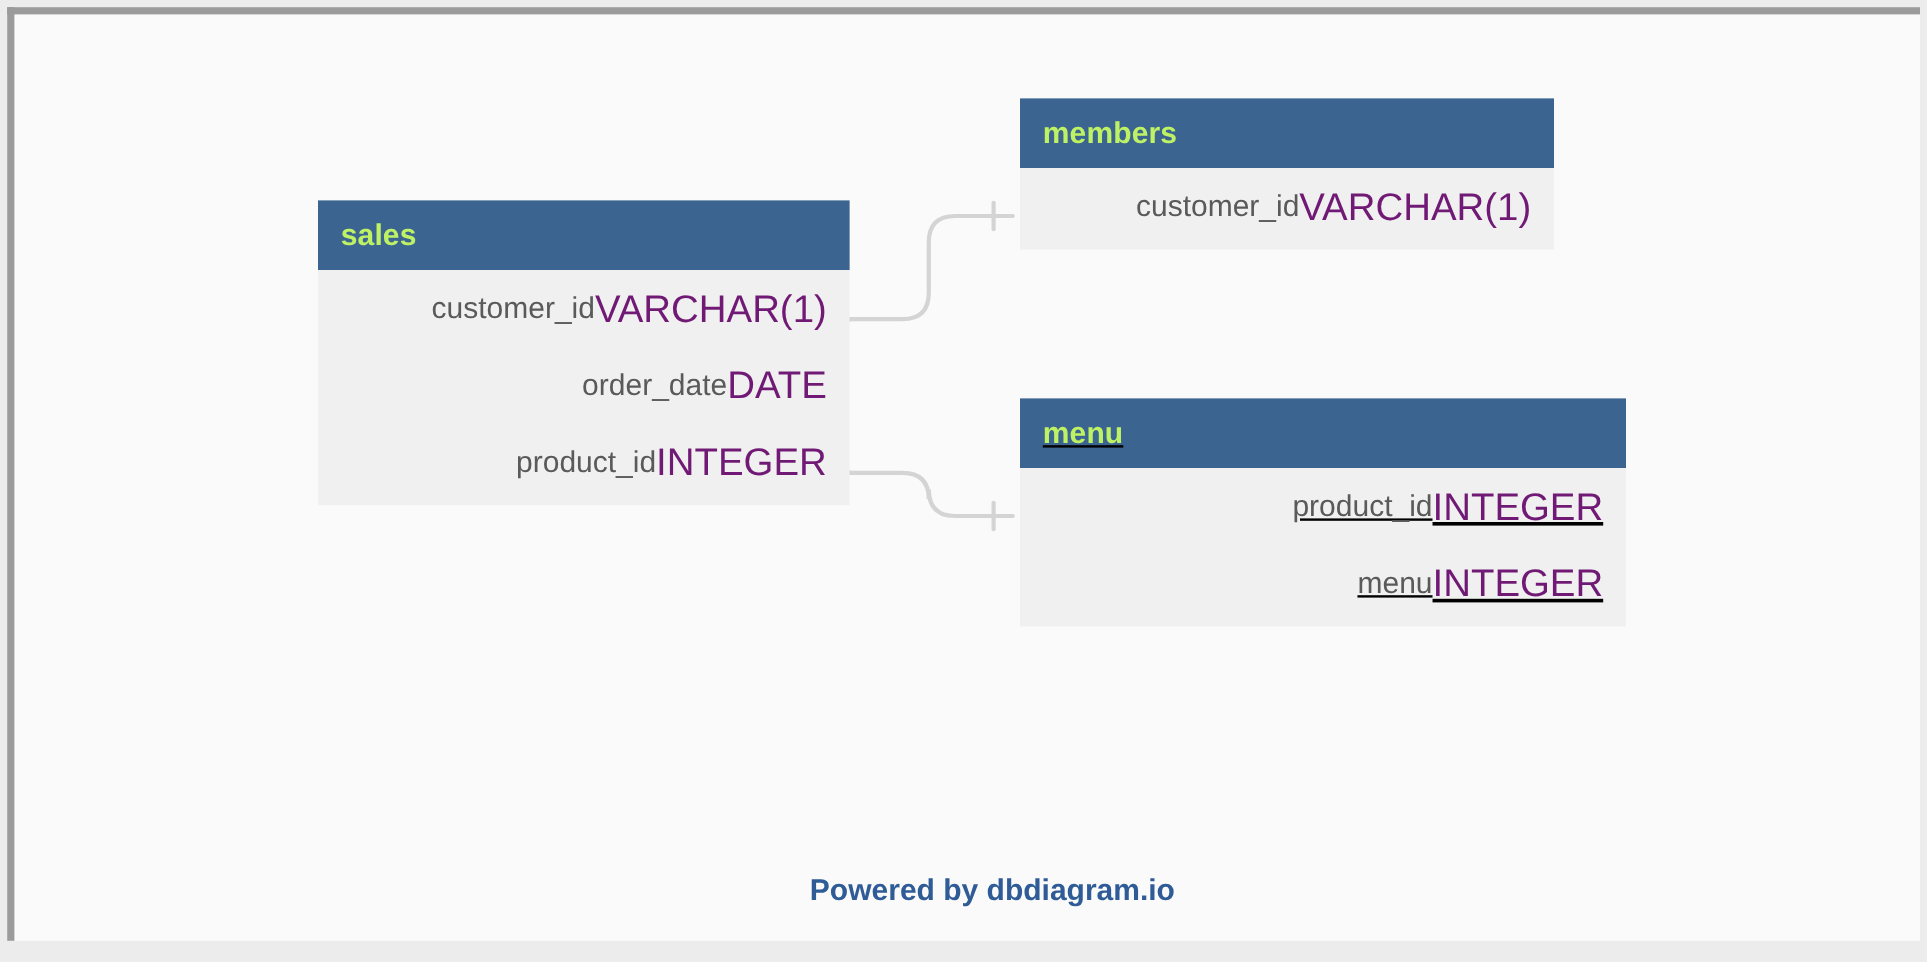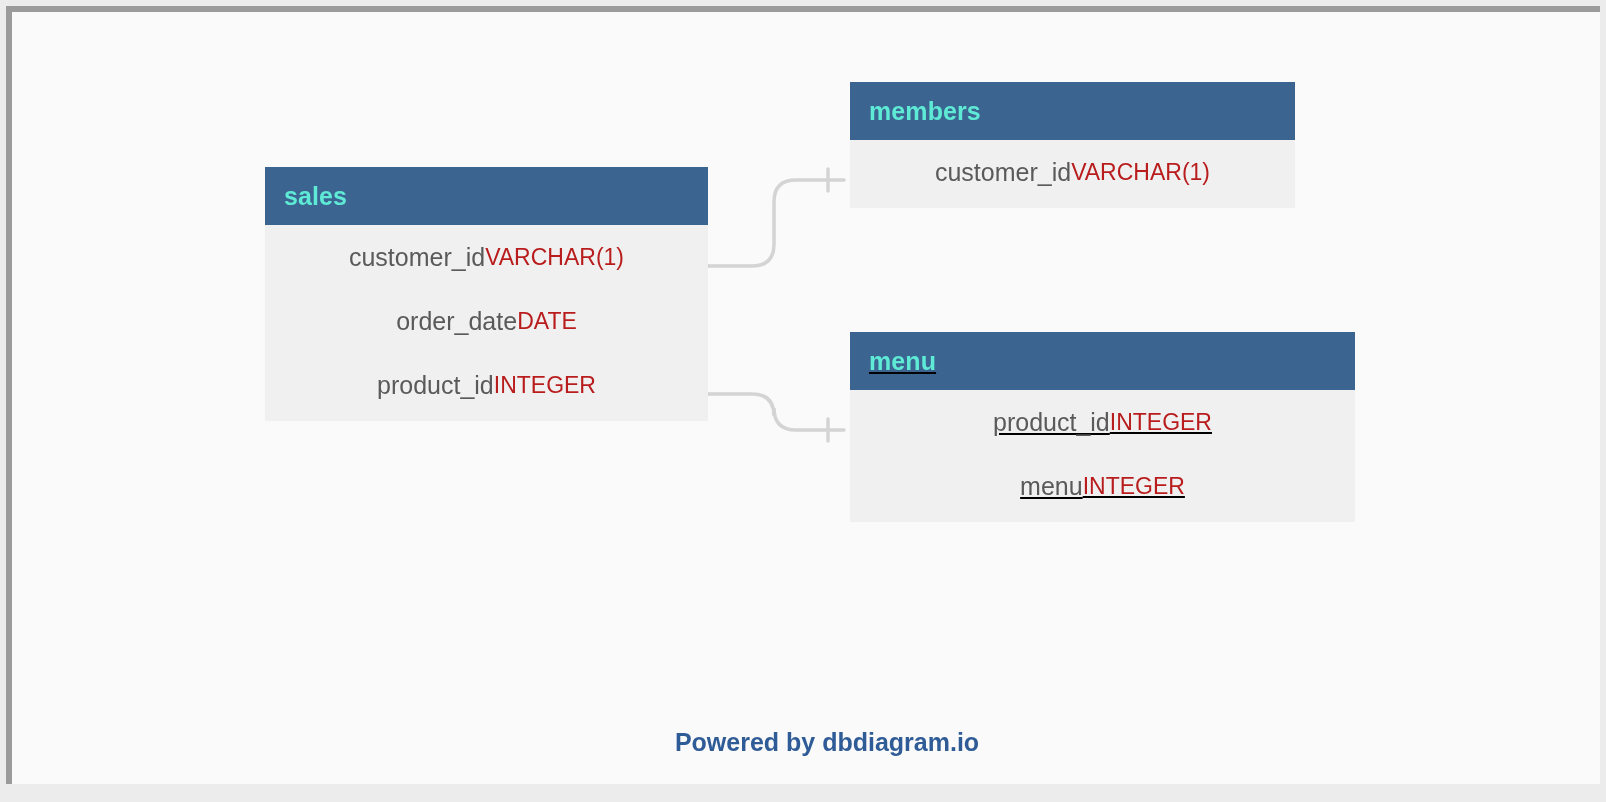--- a/index.html
+++ b/index.html
@@ -37,48 +37,48 @@
   }
 
   
   .table-card {
     position: absolute;
     background: #f0f0f0;
     box-sizing: border-box;
   }
   .table-header {
     background: #3b6491;
-    color: #5eead4;
+    color: #bef264;
     font-weight: bold;
     font-size: 25px;
     letter-spacing: 0.1px;
     display: flex;
     align-items: center;
     padding-left: 19px;
     box-sizing: border-box;
   }
   .table-rows {
     padding-bottom: 4px;
   }
   .field-row {
     display: flex;
     align-items: center;
-    justify-content: center;
+    justify-content: flex-end;
     padding: 0 19px;
     box-sizing: border-box;
     height: 64px;
   }
   .field-name {
     color: #5a5a5a;
     font-size: 25px;
     white-space: nowrap;
   }
   .field-type {
-    color: #b91c1c;
-    font-size: 23px;
+    color: #701a75;
+    font-size: 32px;
     white-space: nowrap;
   }
 
   
   #footer {
     position: absolute;
     left: 0;
     width: 1594px;
     top: 716px;
     text-align: center;

